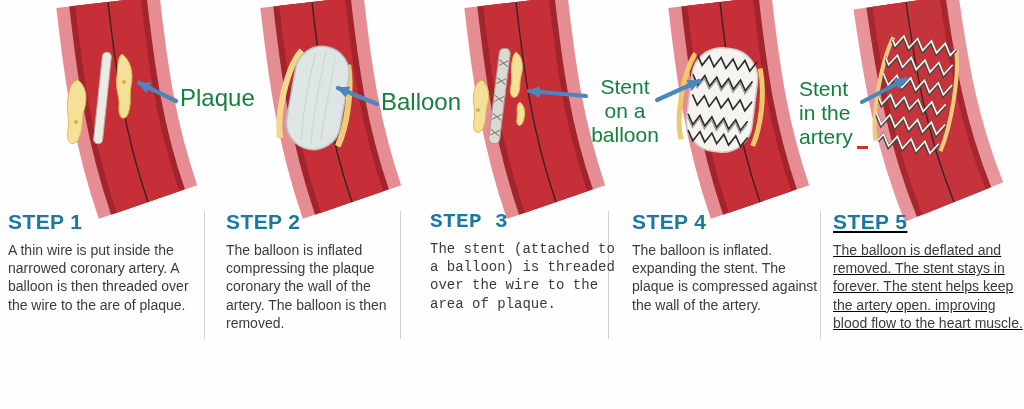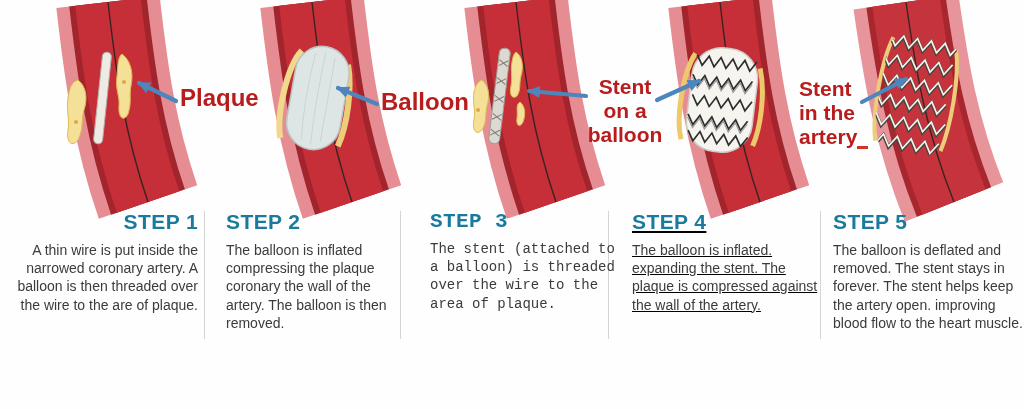--- a/index.html
+++ b/index.html
@@ -4,43 +4,43 @@
 <style>
   html,body { margin:0; padding:0; background:#ffffff; }
   .canvas {
     position:relative; width:1024px; height:409px;
     background:#fefefe; overflow:hidden;
     font-family:"Liberation Sans","DejaVu Sans",sans-serif;
   }
   .fig { position:absolute; top:2px; }
   .fig svg { overflow:visible; display:block; }
   .fig-label {
-    position:absolute; color:#b91c1c; font-weight:700;
+    position:absolute; color:#15803d; font-weight:400;
     white-space:pre-line; line-height:1.15;
   }
   .lbl-plaque  { left:180px; top:84px;  font-size:24px; }
   .lbl-balloon { left:381px; top:88px;  font-size:24px; }
   .lbl-stent-balloon { left:561px; top:75px; width:128px; text-align:center; font-size:21px; }
   .lbl-stent-artery  { left:799px; top:77px; font-size:21px; }
   .red-mark { position:absolute; left:857px; top:146px; width:11px; height:3px; background:#cf3526; }
   .arrows { position:absolute; left:0; top:0; }
   .steps-row { position:absolute; left:0; top:210px; width:1024px; height:199px; }
   .step { position:absolute; top:0; }
   .step-title {
     font-size:21px; font-weight:700; color:#1a7a9e;
     letter-spacing:0.4px; margin:0 0 7px 0;
   }
   .step-text {
     font-size:14px; line-height:1.3; color:#3b3b3b; margin:0;
   }
-  .step1 { left:8px;   width:190px;text-align:right; }
+  .step1 { left:8px;   width:190px; }
   .step2 { left:220px; width:186px;margin-left:6px; }
   .step3 { left:430px; width:186px;font-family:Liberation Mono, monospace; }
-  .step4 { left:632px; width:196px;text-decoration:underline; }
-  .step5 { left:833px; width:192px; }
+  .step4 { left:632px; width:196px; }
+  .step5 { left:833px; width:192px;text-decoration:underline; }
   .vsep { position:absolute; top:211px; height:128px; width:1px; background:#d4d4d4; }
   .vsep1 { left:204px; } .vsep2 { left:400px; } .vsep3 { left:608px; } .vsep4 { left:820px; }
 </style>
 </head>
 <body>
 
 <div class="canvas">
 
   <div class="fig" style="left:18px;">
     <svg width="165" height="200" viewBox="0 0 165 200">

